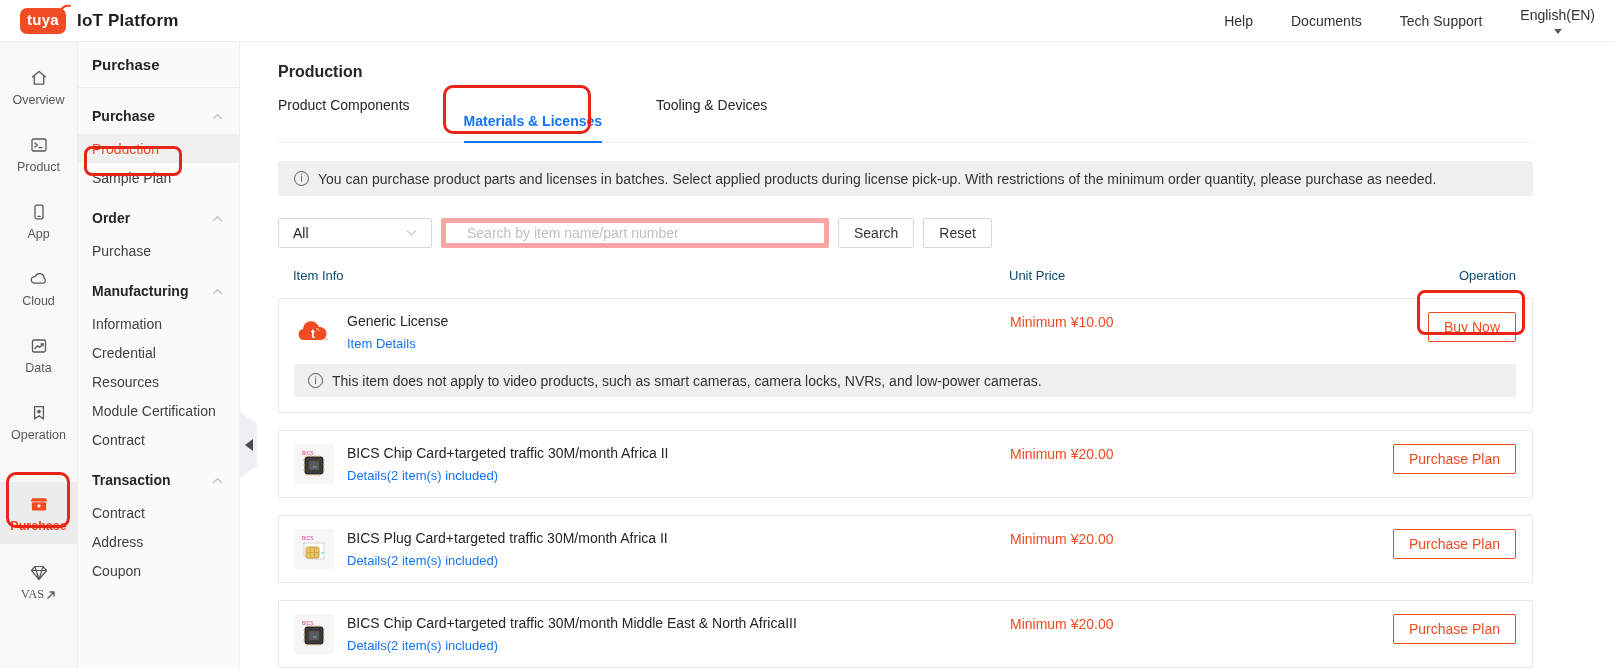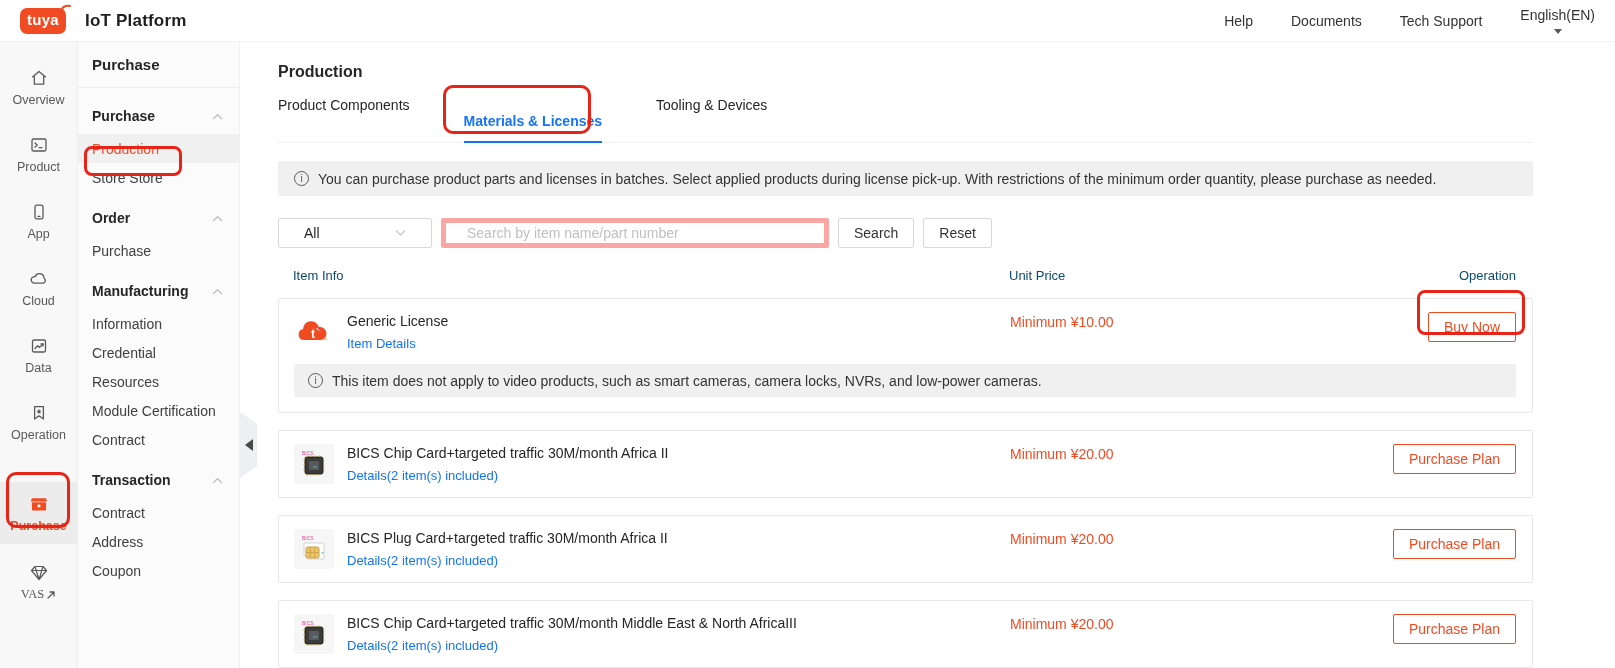--- a/index.html
+++ b/index.html
@@ -3,21 +3,21 @@
 <meta charset="utf-8">
 <style>
   * { margin:0; padding:0; box-sizing:border-box; }
   html,body { background:#fff; }
   body { font-family:"Liberation Sans", sans-serif; color:#262626; }
   .page { position:relative; width:1615px; height:668px; overflow:hidden; background:#fff; }
 
   
   .topbar { position:relative; height:42px; background:#fff; border-bottom:1px solid #f0f0f0;
             display:flex; align-items:center; padding:0 20px; }
-  .logo-wrap { display:flex; align-items:center; gap:19px; }
+  .logo-wrap { display:flex; align-items:center; gap:11px; }
   .logo-badge { position:relative; width:46px; height:26px; background:#f04b22; border-radius:7px;
                 display:flex; align-items:center; justify-content:center; }
   .logo-badge span { color:#fff; font-weight:bold; font-size:15px; letter-spacing:.3px; transform:translateY(-1px); }
   .logo-ant { position:absolute; top:-5px; right:-7px; }
   .brand { font-size:17px; font-weight:800; color:#1f1f1f; letter-spacing:.2px; }
   .topnav { margin-left:auto; display:flex; align-items:center; gap:38px; font-size:14px; color:#333; }
   .topnav .nav-item { cursor:pointer; }
   .lang { display:flex; align-items:center; gap:6px;flex-direction:column; }
   .caret-down { width:0; height:0; border-left:4px solid transparent; border-right:4px solid transparent; border-top:5px solid #595959; }
 
@@ -63,21 +63,21 @@
   .tab.active { color:#1373fa; font-weight:bold;margin-top:16px; }
   .tab.active::after { content:""; position:absolute; left:0; right:0; bottom:-1px; height:2px; background:#1373fa; }
 
   .notice { margin-top:18px; height:35px; background:#f0f0f0; border-radius:2px; display:flex;
             align-items:center; gap:9px; padding:0 16px; font-size:14px; color:#333; }
   .info-i { width:15px; height:15px; border:1.2px solid #595959; border-radius:50%; flex-shrink:0;
             display:flex; align-items:center; justify-content:center; font-size:10px; color:#595959; font-style:normal; }
 
   .filter { margin-top:22px; display:flex; gap:9px; align-items:center; }
   .select { width:154px; height:30px; border:1px solid #d9d9d9; border-radius:2px; background:#fff;
-            display:flex; align-items:center; justify-content:space-between; padding:0 25px; font-size:14px; color:#262626; cursor:pointer; }
+            display:flex; align-items:center; justify-content:space-between; padding:0 14px; font-size:14px; color:#262626; cursor:pointer; }
   .search-input { width:388px; height:30px; border:5px solid #fca5a5; border-radius:2px; padding:0 21px;
                   font-size:14px; color:#b91c1c; font-family:"Liberation Sans", sans-serif; }
   .search-input::placeholder { color:#bfbfbf; }
   .btn { height:30px; padding:0 15px; background:#fff; border:1px solid #d9d9d9; border-radius:2px;
          font-size:14px; color:#333; cursor:pointer; font-family:"Liberation Sans", sans-serif; }
 
   .thead { margin-top:20px; position:relative; height:18px; font-size:13px; color:#0c4a6e; }
   .th-item { position:absolute; left:15px; top:0; }
   .th-price { position:absolute; left:731px; top:0; }
   .th-op { position:absolute; right:17px; top:0; }
@@ -197,21 +197,21 @@
     <div class="submenu">
       <div class="submenu-title">Purchase</div>
       <div class="submenu-list">
         <div class="menu-group">
           <span>Purchase</span>
           <svg width="11" height="7" viewBox="0 0 11 7">
               <path d="M1.5 5.5 L5.5 1.8 L9.5 5.5" fill="none" stroke="#bfbfbf" stroke-width="1.3" stroke-linecap="round" stroke-linejoin="round"></path>
             </svg>
         </div>
         <div class="menu-item active">Production</div>
-        <div class="menu-item">Store Store</div>
+        <div class="menu-item">Sample Plan</div>
 
         <div class="menu-group gap">
           <span>Order</span>
           <svg width="11" height="7" viewBox="0 0 11 7">
               <path d="M1.5 5.5 L5.5 1.8 L9.5 5.5" fill="none" stroke="#bfbfbf" stroke-width="1.3" stroke-linecap="round" stroke-linejoin="round"></path>
             </svg>
         </div>
         <div class="menu-item">Purchase</div>
 
         <div class="menu-group gap">

